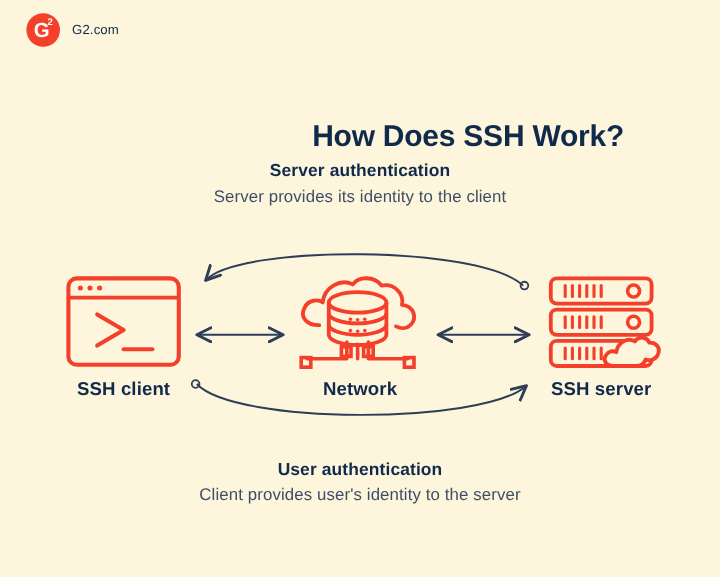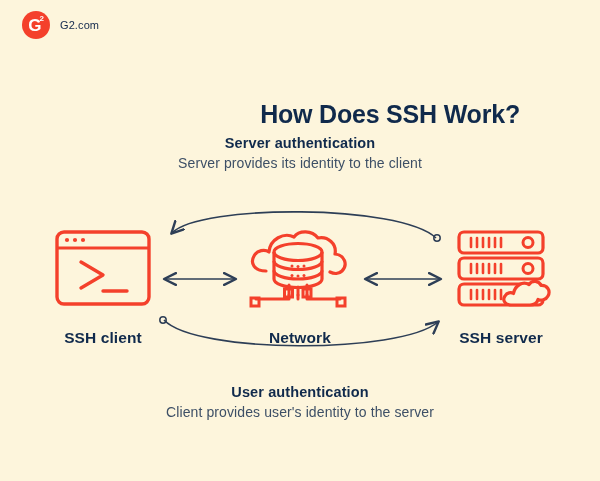--- a/index.html
+++ b/index.html
@@ -113,21 +113,21 @@
   .node-client  { left: 28px;  top: 228px; }
   .node-network { left: 225px; top: 228px; }
   .node-server  { left: 426px; top: 228px; }
   .node-icon {
     height: 80px;
     display: flex;
     align-items: center;
     justify-content: center;
   }
   .node-label {
-    margin-top: 21px;
+    margin-top: 8px;
     color: #102a4c;
     font-size: 15.5px;
     font-weight: bold;
     letter-spacing: 0.1px;
   }
 
   
   .arrows {
     position: absolute;
     left: 0;

